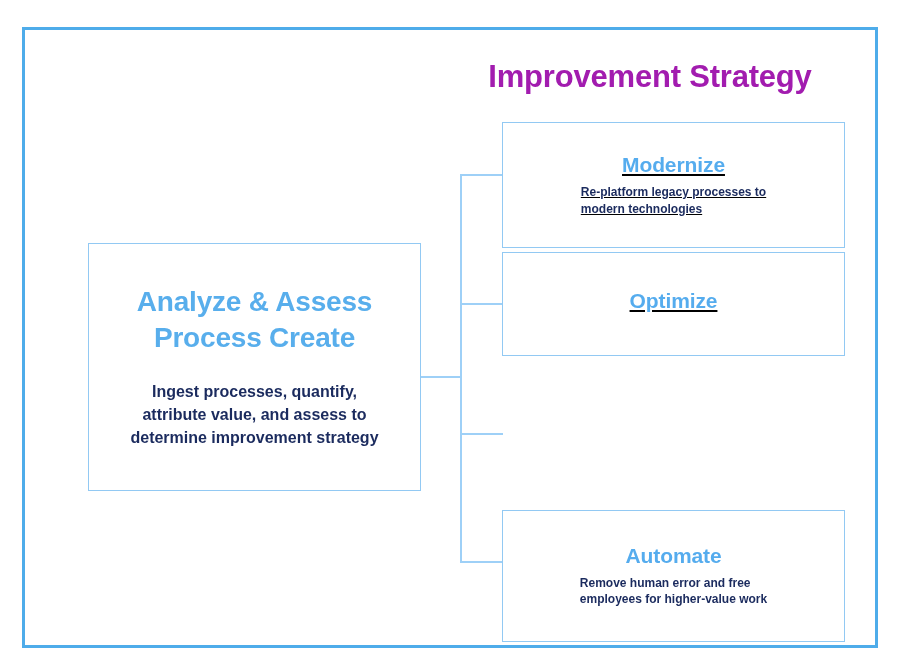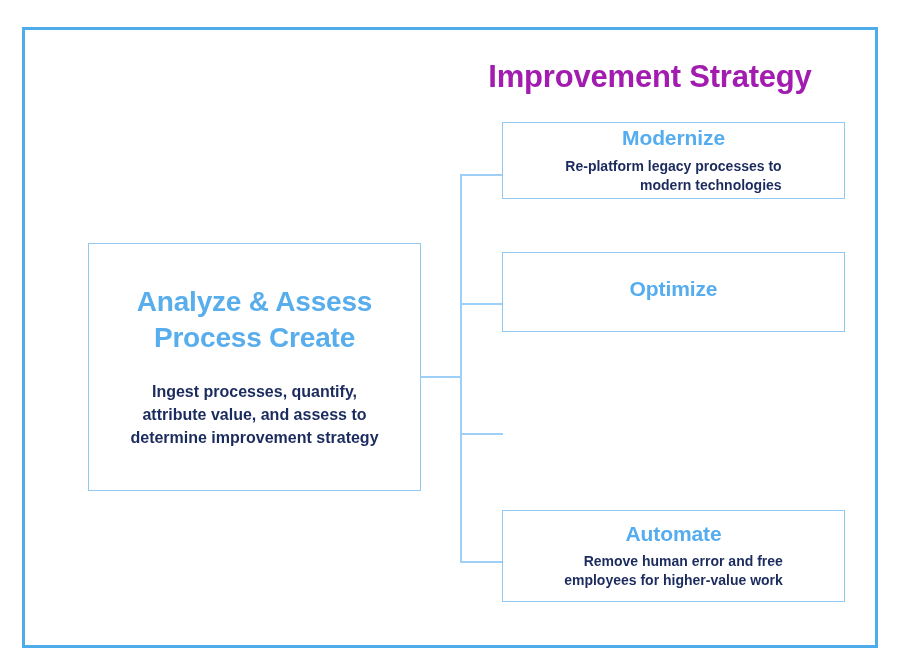--- a/index.html
+++ b/index.html
@@ -104,33 +104,33 @@
   .sb-title {
     font-size: 21px;
     font-weight: bold;
     color: #55ACEE;
     text-align: center;
     line-height: 1.15;
     letter-spacing: -0.1px;
     margin-bottom: 6px;
   }
   .sb-desc {
-    font-size: 14px;
+    font-size: 12px;
     font-weight: bold;
     color: #1B2B5E;
-    text-align: right;
+    text-align: left;
     line-height: 1.38;
     white-space: pre-line;
     padding: 0 10px;
   }
 
-  #box-modernize   { top: 122px; height: 77px; }
-  #box-optimize    { top: 252px; height: 80px; }
+  #box-modernize   { top: 122px; height: 126px; text-decoration: underline; }
+  #box-optimize    { top: 252px; height: 104px; text-decoration: underline; }
   #box-standardize { top: 383px; height: 104px; }
-  #box-automate    { top: 510px; height: 92px; }
+  #box-automate    { top: 510px; height: 132px; }
 
   #box-modernize .sb-desc,
   #box-optimize  .sb-desc { margin-top: 1px; }
 </style>
 </head>
 <body>
 
 <div id="canvas">
 
   <div id="outer-frame"></div>

